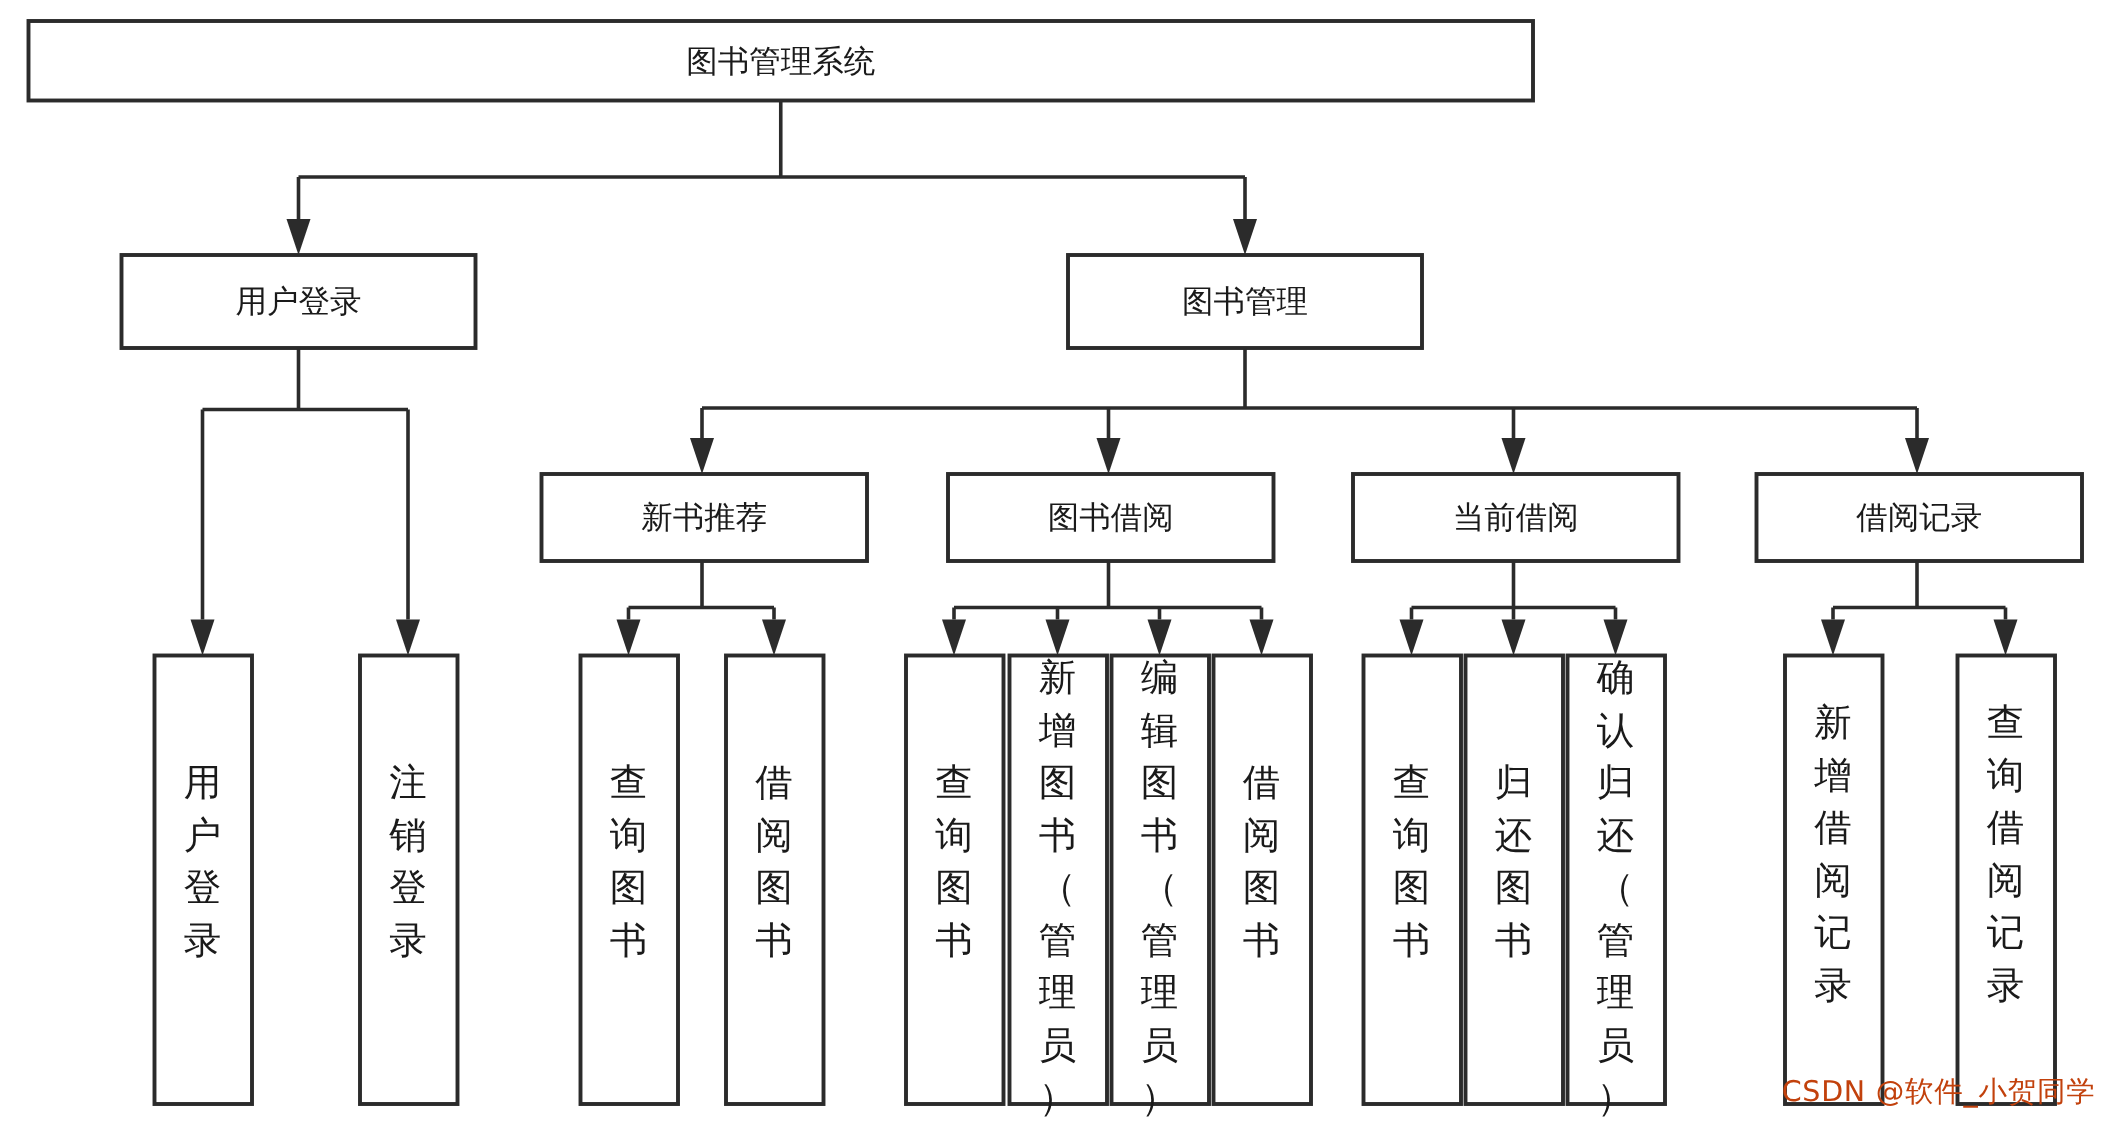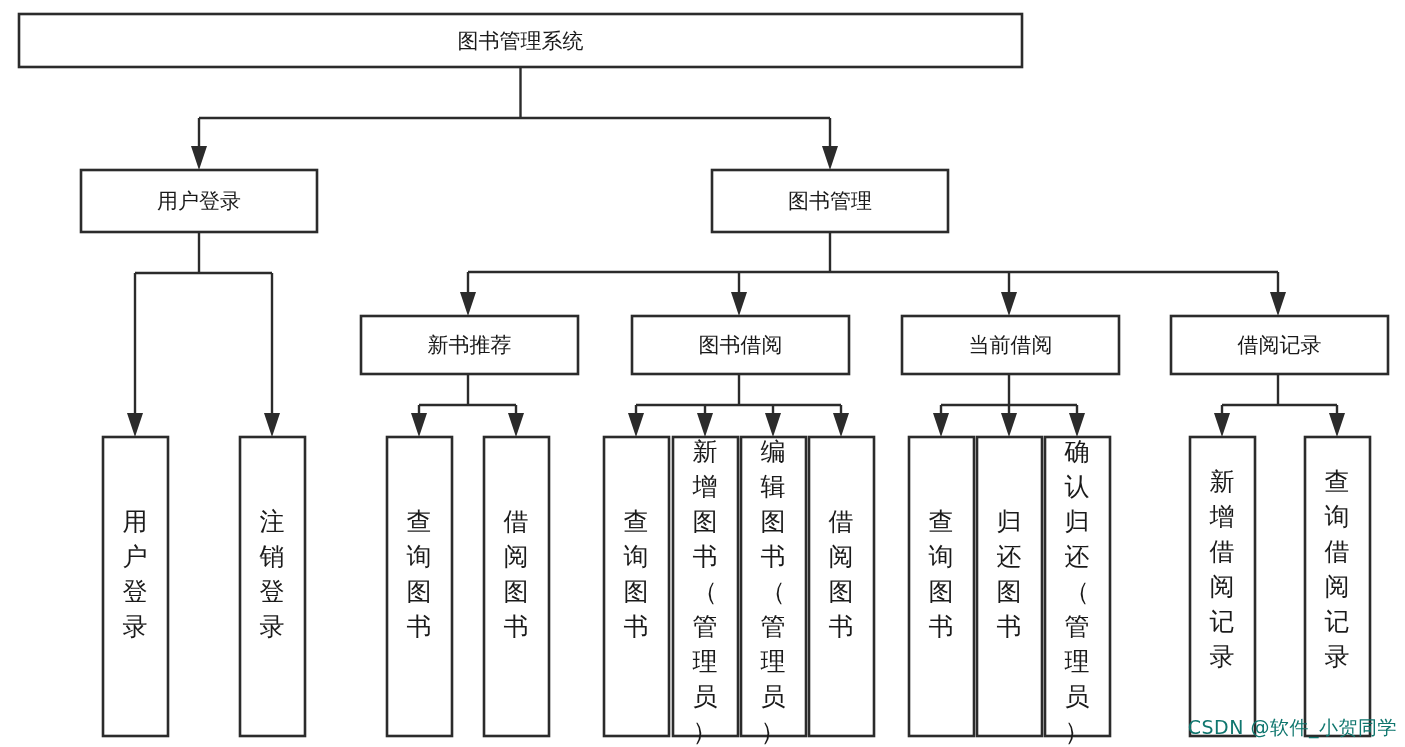--- a/index.html
+++ b/index.html
@@ -54,21 +54,21 @@
   .arrow-head {
     fill: #2b2b2b;
     stroke: none;
   }
   .watermark {
     position: absolute;
     right: 8px;
     bottom: 6px;
     font-family: "DejaVu Sans", "Liberation Sans", sans-serif;
     font-size: 19px;
-    color: #0f766e;
+    color: #c2410c;
     white-space: nowrap;
     letter-spacing: 0.5px;
     user-select: none;
   }
 </style>
 </head>
 <body>
 
 <div id="diagram-root">
 

